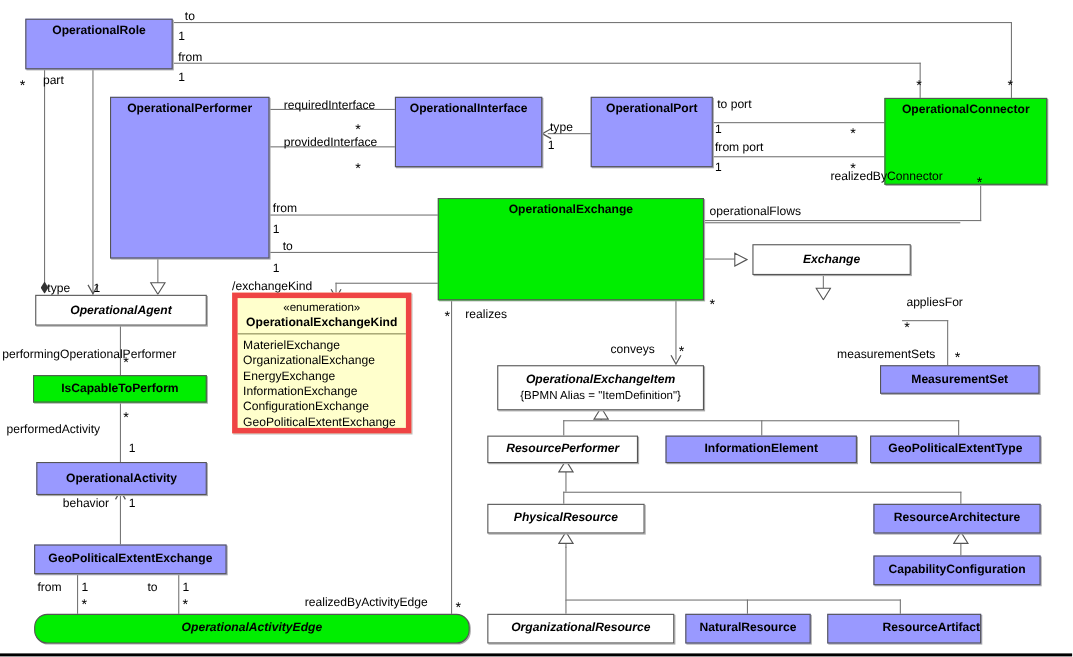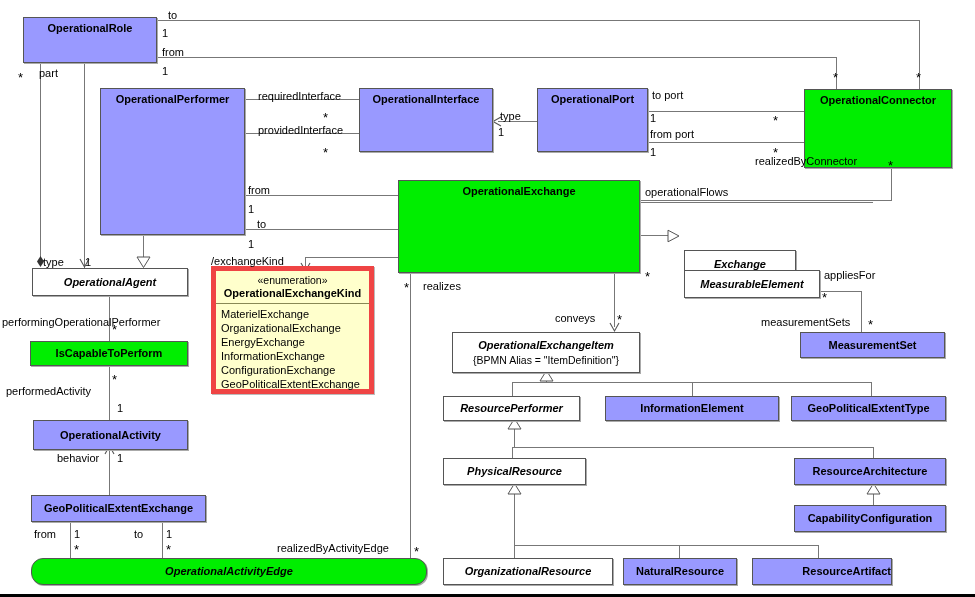--- a/index.html
+++ b/index.html
@@ -257,27 +257,24 @@
   </div>
 
   <div class="cls green top" style="left:804px; top:89px; width:148px; height:79px;">
     <span>OperationalConnector</span>
   </div>
 
   <div class="cls green top" style="left:398px; top:180px; width:242px; height:93px;">
     <span>OperationalExchange</span>
   </div>
 
-  <div class="cls white italic" style="left:684px; top:222px; width:112px; height:28px;margin-top:28px;">
+  <div class="cls white italic" style="left:684px; top:222px; width:144px; height:28px;">
     <span>Exchange</span>
   </div>
 
-  <div class="cls white italic" style="left:684px; top:270px; width:136px; height:28px;">
-    <span>MeasurableElement</span>
-  </div>
 
   <div class="cls purple" style="left:800px; top:332px; width:145px; height:26px;">
     <span>MeasurementSet</span>
   </div>
 
   <div class="cls white italic" style="left:32px; top:268px; width:156px; height:28px;">
     <span>OperationalAgent</span>
   </div>
 
   <div class="cls green" style="left:30px; top:341px; width:158px; height:25px;">

